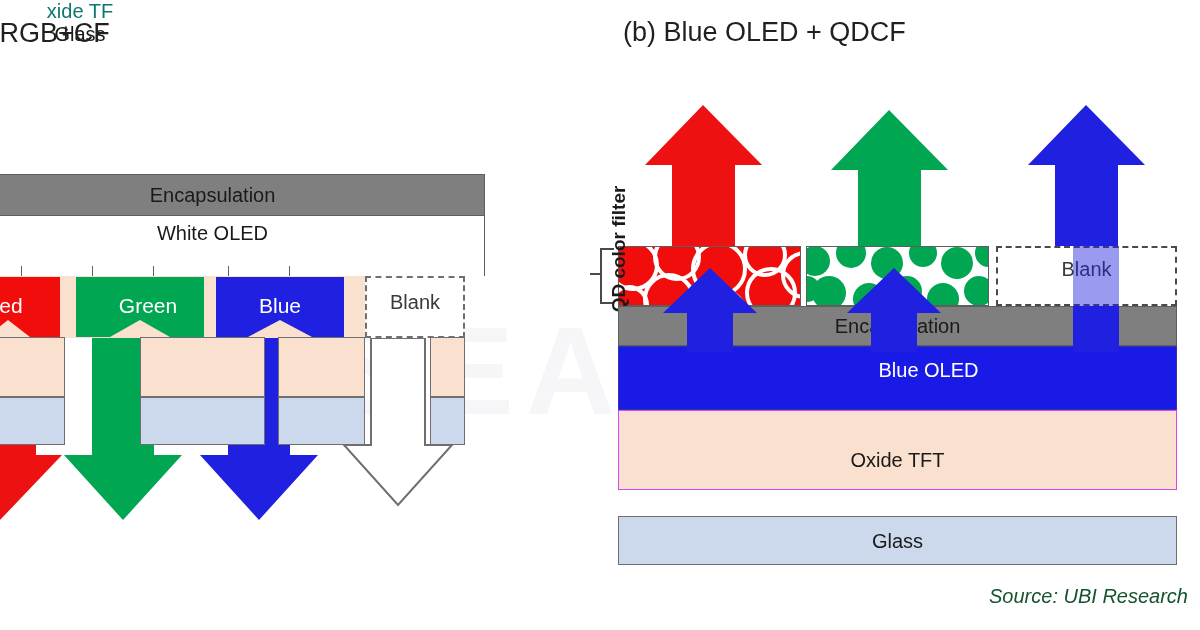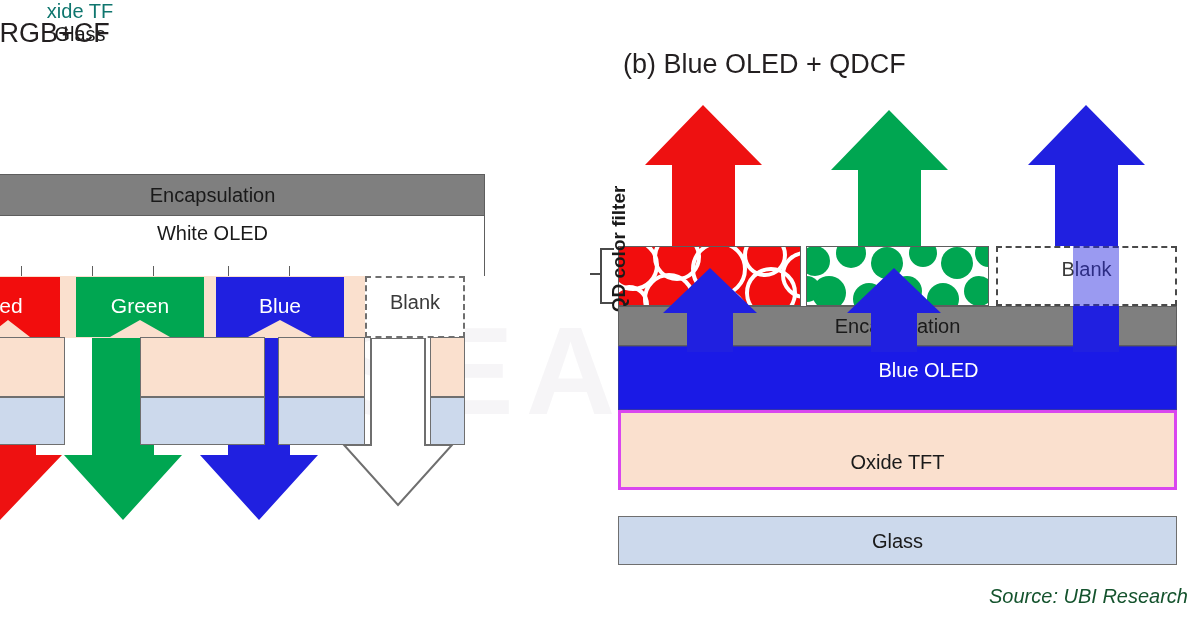--- a/index.html
+++ b/index.html
@@ -22,21 +22,21 @@
     white-space:nowrap;pointer-events:none;user-select:none;
   }
 
   
   .panel-title{
     position:absolute;
     font-size:27px;font-weight:400;color:#231f20;
     white-space:nowrap;
   }
   #title-a{left:-26px;top:18px;}
-  #title-b{left:623px;top:17px;margin-top:32px;}
+  #title-b{left:623px;top:17px;}
 
   .source{
     position:absolute;right:12px;top:585px;
     font-size:20px;font-style:italic;color:#14532d;
     white-space:nowrap;
   }
 
   
   .blk{position:absolute;box-sizing:border-box;}
   .lbl{
@@ -54,21 +54,21 @@
   #a-woled .lbl{top:6px;color:#1a1a1a;}
 
   
   #a-cfrow{left:-60px;top:276px;width:425px;height:62px;background:#fae0ce;border-left:1px solid #5e5e5e;}
   .a-cf{position:absolute;top:277px;height:60px;}
   .a-cf .cflbl{
     position:absolute;width:100%;text-align:center;top:17px;
     font-size:21px;color:#ffffff;white-space:nowrap;
   }
   #a-cf-red{left:-38px;width:98px;}
-  #a-cf-green{left:76px;width:128px;}
+  #a-cf-green{left:84px;width:128px;}
   #a-cf-blue{left:216px;width:128px;}
 
   
   #a-blank{left:365px;top:276px;width:100px;height:62px;background:#ffffff;border:2px dashed #6f6f6f;}
   #a-blank .lbl{top:13px;color:#3a3a3a;}
 
   
   .a-bank{position:absolute;}
   .a-bank .tft{position:absolute;left:0;top:0;width:100%;height:60px;background:#fae0ce;border:1px solid #6f6f6f;box-sizing:border-box;}
   .a-bank .glass{position:absolute;left:0;top:60px;width:100%;height:48px;background:#ccd9ec;border:1px solid #6f6f6f;box-sizing:border-box;}
@@ -87,21 +87,21 @@
   #a-notch3{left:228px;width:62px;}
 
   
   #panelB{position:absolute;left:0;top:0;width:1200px;height:630px;}
 
   .b-stack{position:absolute;left:618px;width:559px;box-sizing:border-box;}
   #b-encap{top:306px;height:40px;background:#7f7f7f;border:1px solid #5e5e5e;}
   #b-encap .lbl{top:8px;color:#1a1a1a;}
   #b-boled{top:346px;height:64px;background:#1a1ae6;border:1px solid #3333aa;padding-left:31px;}
   #b-boled .lbl{top:12px;color:#ffffff;}
-  #b-tft{top:410px;height:80px;background:#fae0ce;border:3px solid #d946ef;}
+  #b-tft{top:410px;height:80px;background:#fae0ce;border:1px solid #d946ef;}
   #b-tft .lbl{top:38px;color:#1a1a1a;}
   #b-glass{top:516px;height:49px;background:#ccd9ec;border:1px solid #6f6f6f;}
   #b-glass .lbl{top:13px;color:#1a1a1a;}
 
   
   .qd{position:absolute;top:246px;height:60px;box-sizing:border-box;border:1px solid #5e5e5e;overflow:hidden;}
   #qd-red{left:618px;width:183px;background:#f20d0d;}
   #qd-green{left:806px;width:183px;background:#ffffff;}
   #qd-blank{left:996px;width:181px;background:#ffffff;border:2px dashed #4a4a4a;}
   #qd-blank .lbl{top:10px;color:#3a3a3a;}

